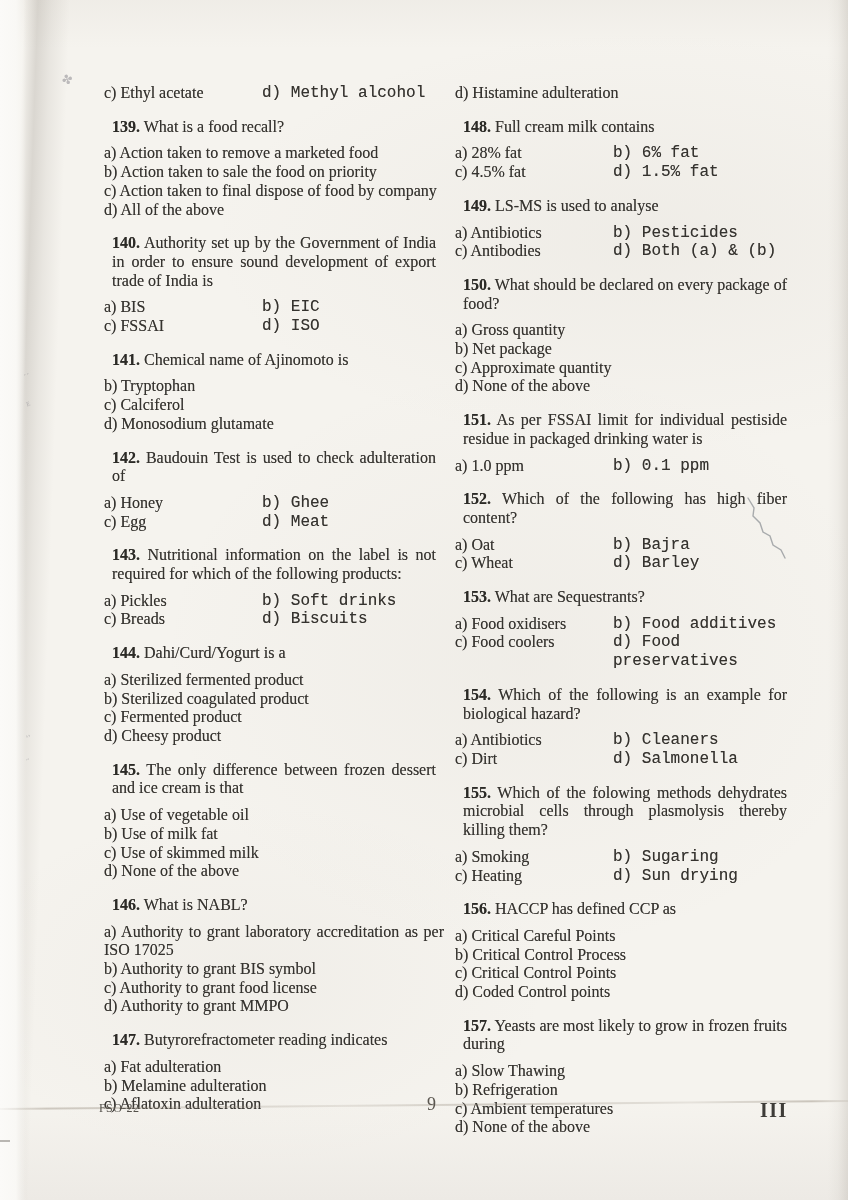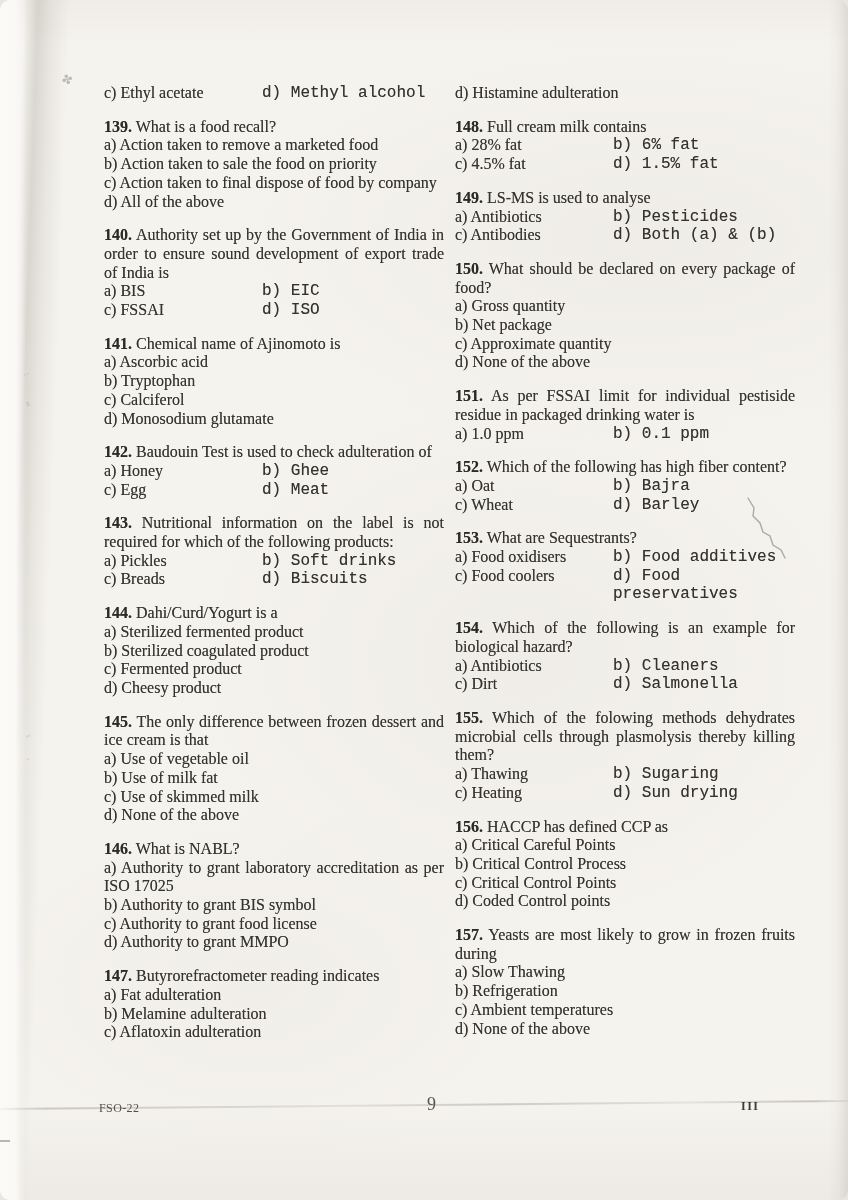--- a/index.html
+++ b/index.html
@@ -14,39 +14,38 @@
     background:
       linear-gradient(90deg, #fbfaf8 0px, #f9f8f5 16px, rgba(0,0,0,0) 26px),
       linear-gradient(92deg, rgba(0,0,0,0) 24px, rgba(122,114,104,0.22) 38px, rgba(122,114,104,0.10) 52px, rgba(0,0,0,0) 70px),
       linear-gradient(270deg, rgba(140,132,122,0.20) 0px, rgba(140,132,122,0.06) 10px, rgba(0,0,0,0) 20px),
       linear-gradient(0deg, #edeae5 0%, rgba(0,0,0,0) 8%),
       linear-gradient(180deg, rgba(190,182,170,0.10) 0%, rgba(0,0,0,0) 4%),
       radial-gradient(620px 300px at 76% 20%, rgba(168,158,145,0.08), rgba(0,0,0,0) 70%),
       radial-gradient(520px 420px at 62% 55%, rgba(168,158,145,0.07), rgba(0,0,0,0) 70%),
       radial-gradient(420px 260px at 30% 82%, rgba(168,158,145,0.06), rgba(0,0,0,0) 70%),
       #f5f3ee;
-    border-radius: 10px;
   }
   .col{
     position:absolute;top:84px;width:340px;
     font-size:16px;line-height:18.7px;
     text-shadow:0 0 0.3px rgba(55,50,45,0.55);
   }
   .col-left{left:104px;}
   .col-right{left:455px;}
   .q{margin:0 0 15px 0;}
-  .qtext{margin:0;text-align:justify;}
+  .qtext{margin:8px;text-align:justify;}
   .qtext b{font-weight:700;color:#2b2a26;}
   .opt-row{display:flex;}
   .opt-first{flex:0 0 158px;}
   .opt-second{flex:1 1 auto;font-family:Liberation Mono, monospace;}
   .optline{text-align:justify;}
   .footer-code{position:absolute;left:99px;top:1101px;font-size:12px;letter-spacing:0.4px;color:#53504a;}
   .footer-page{position:absolute;left:427px;top:1094px;font-size:18px;color:#5a564f;}
-  .footer-numeral{position:absolute;left:741px;top:1099px;font-size:12px;letter-spacing:1.5px;color:#3e3c38;font-weight:600;}
+  .footer-numeral{position:absolute;left:760px;top:1099px;font-size:20px;letter-spacing:1.5px;color:#3e3c38;font-weight:600;}
   .fold-line{
     position:absolute;left:-6px;top:1104px;width:870px;height:2px;
     background:linear-gradient(90deg, rgba(150,140,126,0) 0%, rgba(150,140,126,0.42) 6%, rgba(150,140,126,0.18) 40%, rgba(150,140,126,0.40) 58%, rgba(150,140,126,0.16) 80%, rgba(150,140,126,0.45) 94%, rgba(150,140,126,0) 100%);
     transform:rotate(-0.55deg);
   }
   .crease-svg{position:absolute;left:740px;top:492px;}
   .pen-mark{position:absolute;color:#8e8c92;opacity:0.55;font-size:13px;transform:rotate(-18deg);}
   .pen-mark.small{font-size:9px;opacity:0.45;}
   .edge-tick{position:absolute;left:0;width:10px;height:2px;background:rgba(120,115,110,0.5);}
 </style>
@@ -75,21 +74,20 @@
           <span class="opt-first"><span>a)</span> <span>BIS</span></span>
           <span class="opt-second"><span>b)</span> <span>EIC</span></span>
         </div>
         <div class="opt-row">
           <span class="opt-first"><span>c)</span> <span>FSSAI</span></span>
           <span class="opt-second"><span>d)</span> <span>ISO</span></span>
         </div>
       </div>
       <div class="q">
         <p class="qtext"><b>141.</b> <span>Chemical name of Ajinomoto is</span></p>
-        <div class="optline"><span>a)</span> <span>Ascorbic acid</span></div>
         <div class="optline"><span>b)</span> <span>Tryptophan</span></div>
         <div class="optline"><span>c)</span> <span>Calciferol</span></div>
         <div class="optline"><span>d)</span> <span>Monosodium glutamate</span></div>
       </div>
       <div class="q">
         <p class="qtext"><b>142.</b> <span>Baudouin Test is used to check adulteration of</span></p>
         <div class="opt-row">
           <span class="opt-first"><span>a)</span> <span>Honey</span></span>
           <span class="opt-second"><span>b)</span> <span>Ghee</span></span>
         </div>
@@ -206,21 +204,21 @@
           <span class="opt-second"><span>b)</span> <span>Cleaners</span></span>
         </div>
         <div class="opt-row">
           <span class="opt-first"><span>c)</span> <span>Dirt</span></span>
           <span class="opt-second"><span>d)</span> <span>Salmonella</span></span>
         </div>
       </div>
       <div class="q">
         <p class="qtext"><b>155.</b> <span>Which of the folowing methods dehydrates microbial cells through plasmolysis thereby killing them?</span></p>
         <div class="opt-row">
-          <span class="opt-first"><span>a)</span> <span>Thawing</span></span>
+          <span class="opt-first"><span>a)</span> <span>Smoking</span></span>
           <span class="opt-second"><span>b)</span> <span>Sugaring</span></span>
         </div>
         <div class="opt-row">
           <span class="opt-first"><span>c)</span> <span>Heating</span></span>
           <span class="opt-second"><span>d)</span> <span>Sun drying</span></span>
         </div>
       </div>
       <div class="q">
         <p class="qtext"><b>156.</b> <span>HACCP has defined CCP as</span></p>
         <div class="optline"><span>a)</span> <span>Critical Careful Points</span></div>

